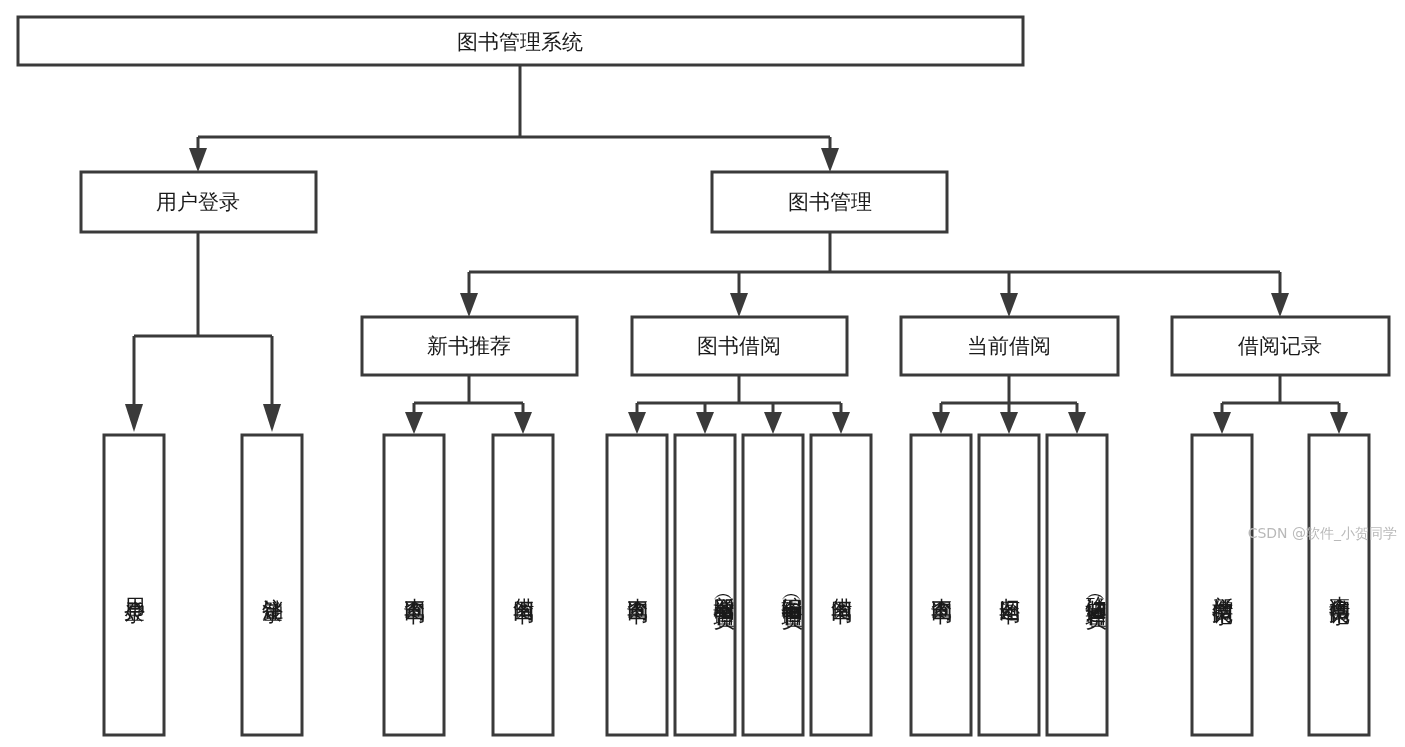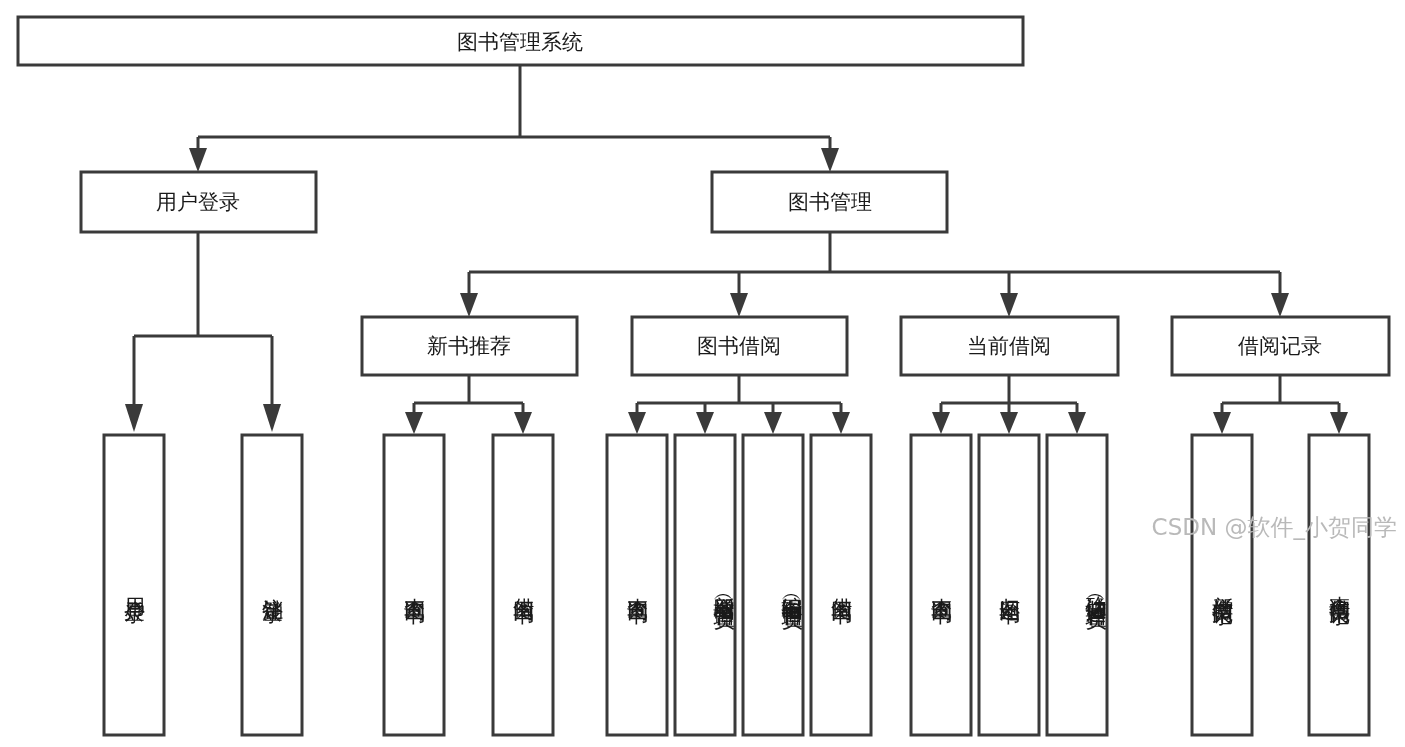--- a/index.html
+++ b/index.html
@@ -64,21 +64,21 @@
     user-select: none;
   }
   .leaf-label.centered {
     align-items: center;
   }
   .watermark {
     position: absolute;
     right: 8px;
     bottom: 6px;
     font-family: "DejaVu Sans", "Liberation Sans", sans-serif;
-    font-size: 23px;
+    font-size: 14px;
     color: #b9b9b9;
     white-space: nowrap;
     user-select: none;
   }
 </style>
 </head>
 <body>
 
 <div id="diagram-root">
 

